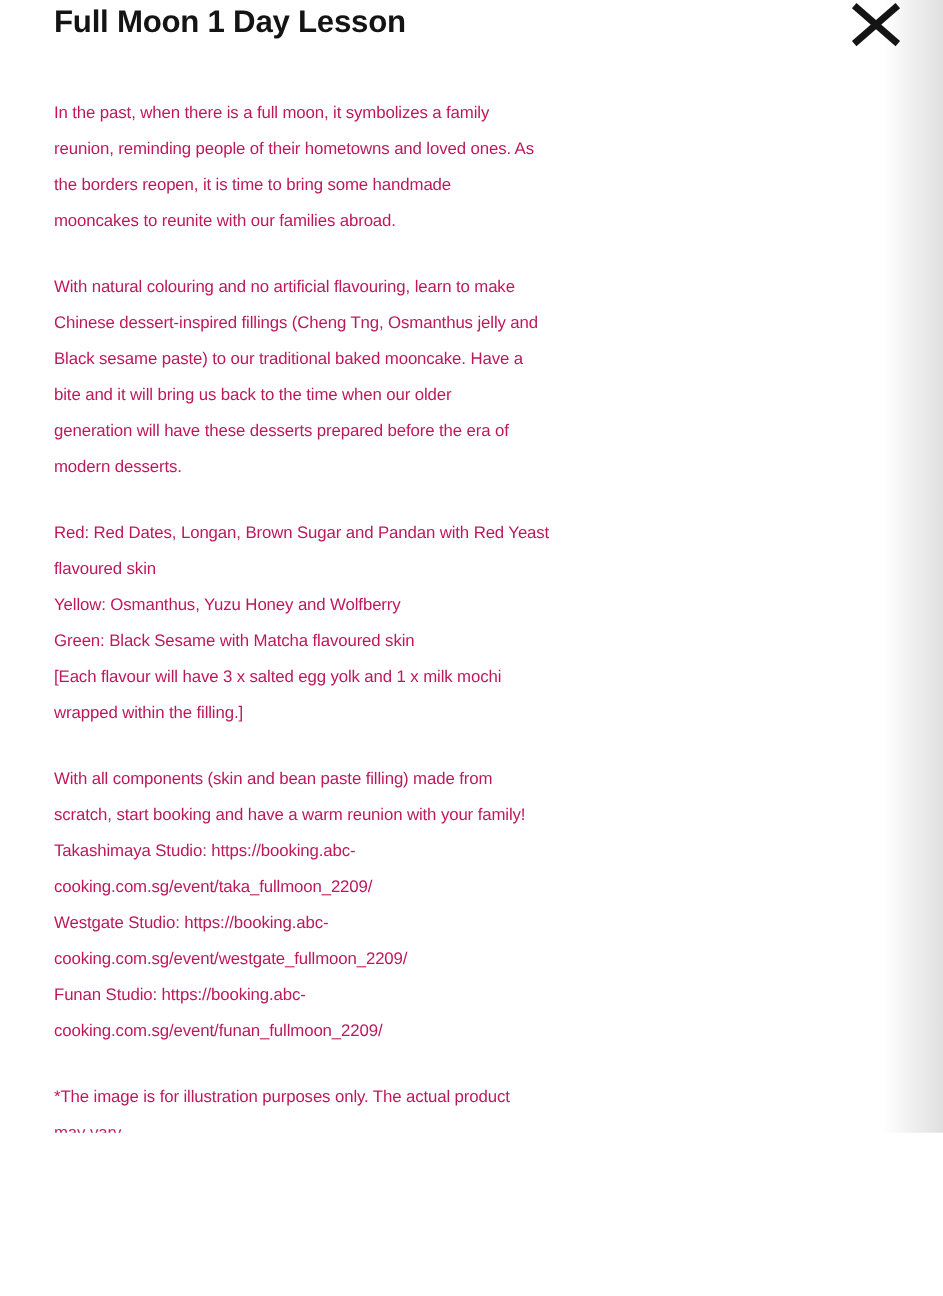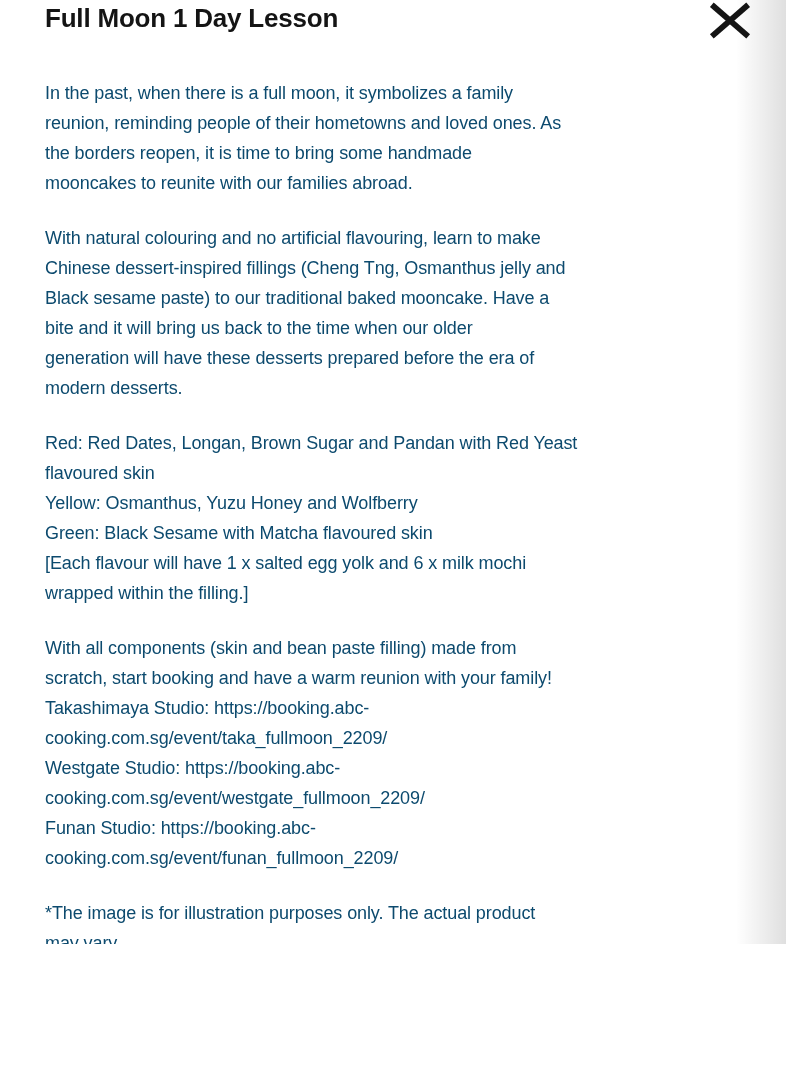--- a/index.html
+++ b/index.html
@@ -48,23 +48,23 @@
     justify-content: center;
   }
   .content {
     position: absolute;
     left: 45px;
     top: 78px;
     width: 705px;
   }
   .content p {
     margin: 0 0 25px 0;
-    font-size: 18px;
+    font-size: 14px;
     line-height: 30px;
-    color: #0c4a6e;
+    color: #be185d;
     letter-spacing: -0.1px;
     white-space: pre;
   }
   .clipped-line {
     position: absolute;
     left: 45px;
     top: 1070px;
     margin: 0;
     font-size: 21px;
     line-height: 30px;
@@ -104,21 +104,21 @@
     <p>With natural colouring and no artificial flavouring, learn to make
 Chinese dessert-inspired fillings (Cheng Tng, Osmanthus jelly and
 Black sesame paste) to our traditional baked mooncake. Have a
 bite and it will bring us back to the time when our older
 generation will have these desserts prepared before the era of
 modern desserts.</p>
     <p>Red: Red Dates, Longan, Brown Sugar and Pandan with Red Yeast
 flavoured skin
 Yellow: Osmanthus, Yuzu Honey and Wolfberry
 Green: Black Sesame with Matcha flavoured skin
-[Each flavour will have 1 x salted egg yolk and 6 x milk mochi
+[Each flavour will have 3 x salted egg yolk and 1 x milk mochi
 wrapped within the filling.]</p>
     <p>With all components (skin and bean paste filling) made from
 scratch, start booking and have a warm reunion with your family!
 Takashimaya Studio: https://booking.abc-
 cooking.com.sg/event/taka_fullmoon_2209/
 Westgate Studio: https://booking.abc-
 cooking.com.sg/event/westgate_fullmoon_2209/
 Funan Studio: https://booking.abc-
 cooking.com.sg/event/funan_fullmoon_2209/</p>
     <p>*The image is for illustration purposes only. The actual product

